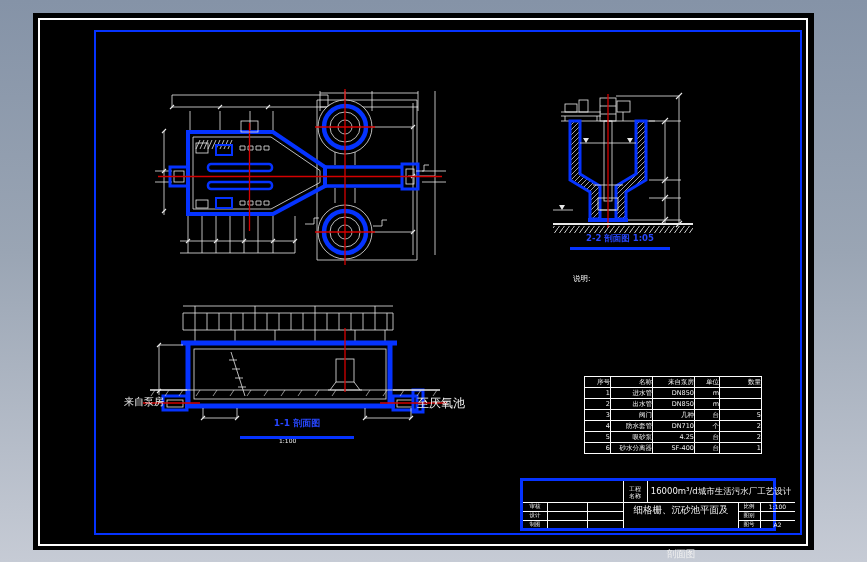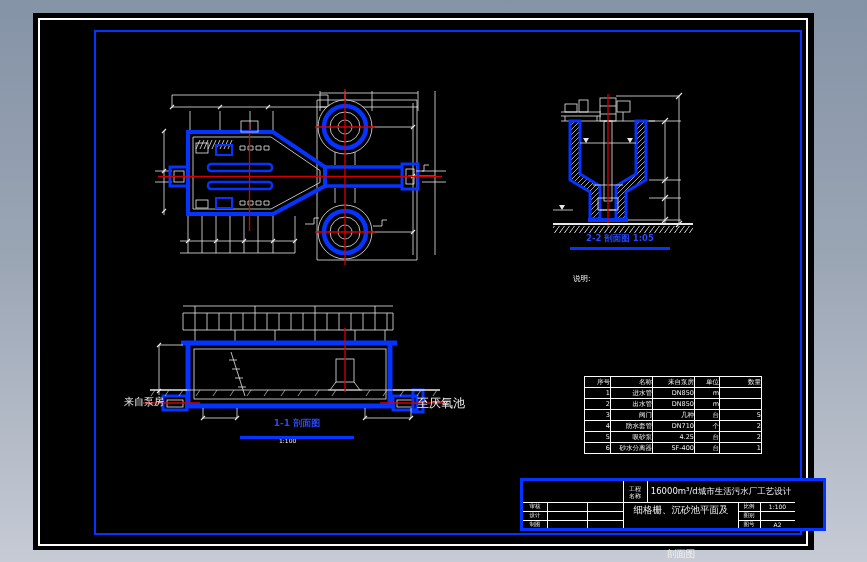--- a/index.html
+++ b/index.html
@@ -13,21 +13,21 @@
   .lbl-blue{color:#2747ff;font-weight:bold;text-align:center;}
   .lbl-white{color:#f2f2f2;}
   .underline-blue{border-bottom:3px solid #0533ff;padding-bottom:2px;}
   #notes{left:573px;top:274px;width:146px;color:#f2f2f2;font-size:7.5px;line-height:10px;}
   #table-title{left:600px;top:341px;width:118px;color:#f2f2f2;font-size:9px;font-weight:bold;
                text-align:center;border-bottom:3px solid #0533ff;padding-bottom:2px;}
   #equip-table{left:584px;top:376px;border-collapse:collapse;table-layout:fixed;width:177px;
                color:#f2f2f2;font-size:6.5px;text-align:right;}
   #equip-table td,#equip-table th{border:1px solid #fdfdfd;height:10px;padding:0;overflow:hidden;
                font-weight:normal;white-space:nowrap;}
-  #titleblock{left:520px;top:478px;width:306px;height:53px;border:3px solid #0533ff;
+  #titleblock{left:520px;top:478px;width:256px;height:53px;border:3px solid #0533ff;
               box-sizing:border-box;background:#000;color:#f2f2f2;}
   .tbl{position:absolute;background:#fdfdfd;}
   .tbc{position:absolute;display:flex;align-items:center;justify-content:center;text-align:center;}
   svg{position:absolute;overflow:visible;}
   .sw{stroke:#e8e8e8;stroke-width:.8;fill:none;}
   .sb{stroke:#0533ff;fill:none;}
   .sr{stroke:#d40000;stroke-width:1.3;fill:none;}
 </style>
 </head>
 <body>

